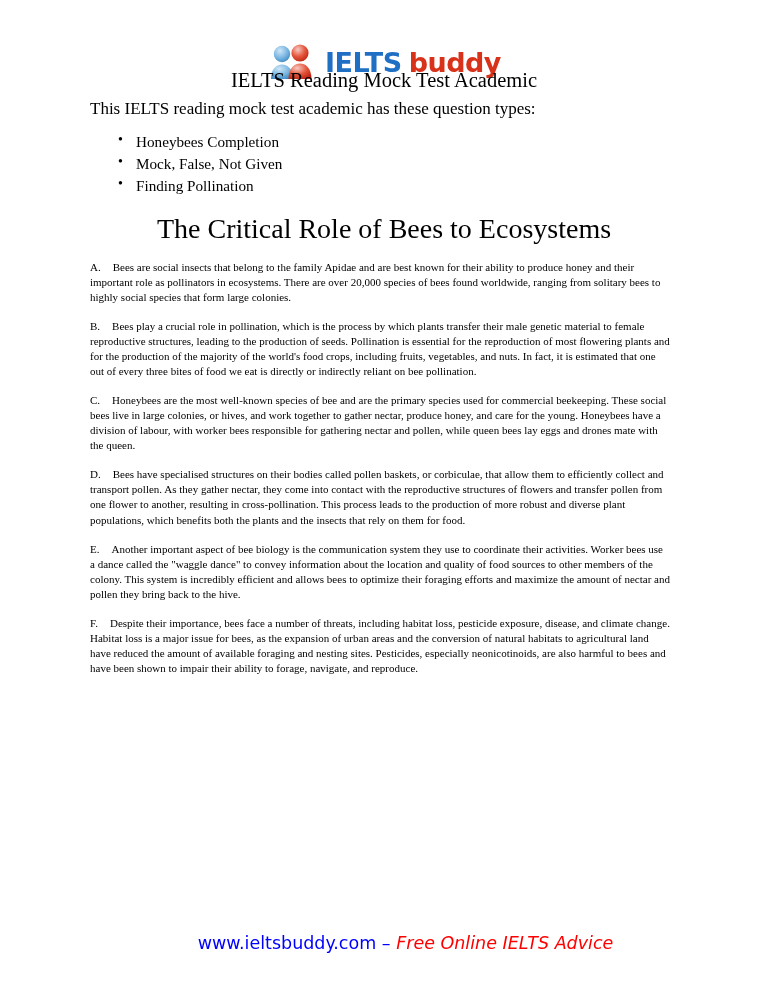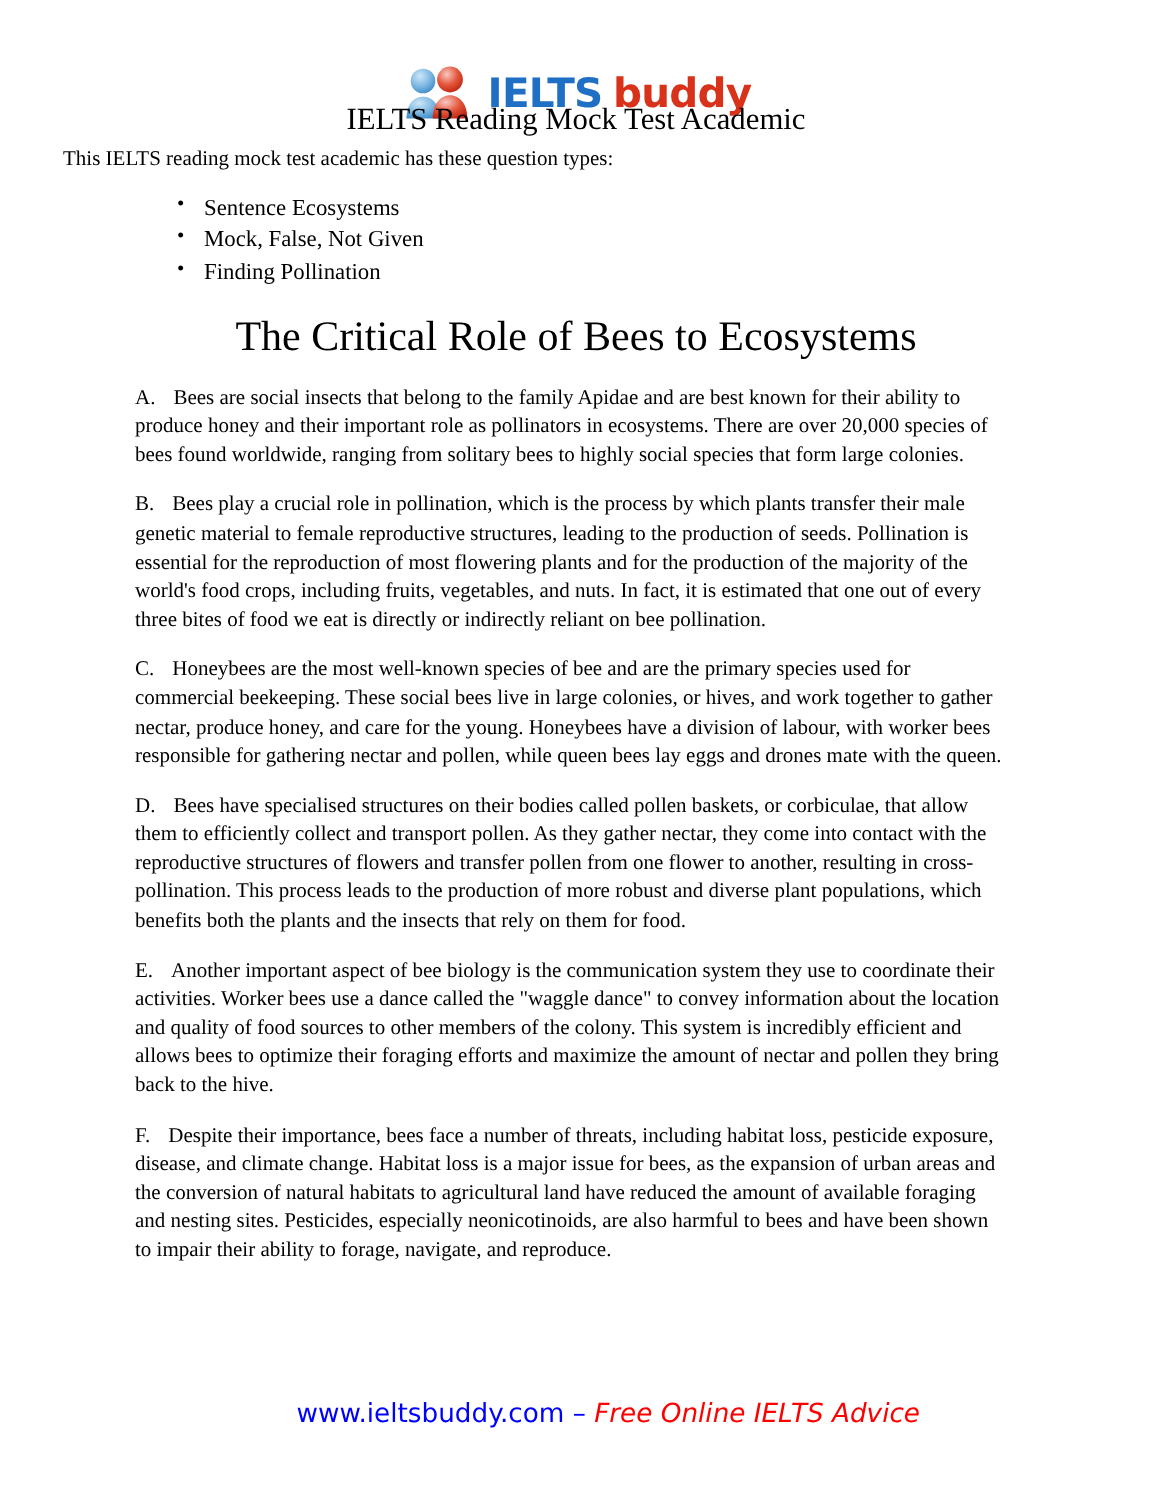--- a/index.html
+++ b/index.html
@@ -65,22 +65,22 @@
   .doc-title {
     text-align: center;
     font-size: 20.5px;
     font-weight: normal;
     margin: 22px 0 0 0;
     line-height: 1.2;
   }
 
   .intro-line {
     margin: 5px 0 0 0;
-    padding-left: 42px;
-    font-size: 14px;
+    padding-left: 90px;
+    font-size: 17px;
     line-height: 1.28;
   }
 
   .qtype-list {
     margin: 12px 0 0 0;
     padding-left: 136px;
     list-style: none;
   }
   .qtype-list li {
     position: relative;
@@ -101,21 +101,21 @@
     margin: 16px 0 0 0;
     line-height: 1.2;
   }
 
   
   .body-block {
     padding: 0 98px 0 90px;
     margin-top: 14px;
   }
   .para {
-    font-size: 14px;
+    font-size: 11px;
     line-height: 1.37;
     margin: 0 0 14px 0;
     text-align: left;
   }
   .para .plabel {
     margin-right: 12px;
   }
 
   
   .footer {
@@ -166,21 +166,21 @@
     </span>
   </div>
 
   <h1 class="doc-title">IELTS Reading Mock Test Academic</h1>
 
   <p class="intro-line">This IELTS reading mock test academic has these question types:</p>
 
   <ul class="qtype-list">
     <li>
       <span class="bullet">•</span>
-      <span>Sentence Ecosystems</span>
+      <span>Honeybees Completion</span>
     </li>
     <li>
       <span class="bullet">•</span>
       <span>Mock, False, Not Given</span>
     </li>
     <li>
       <span class="bullet">•</span>
       <span>Finding Pollination</span>
     </li>
   </ul>

